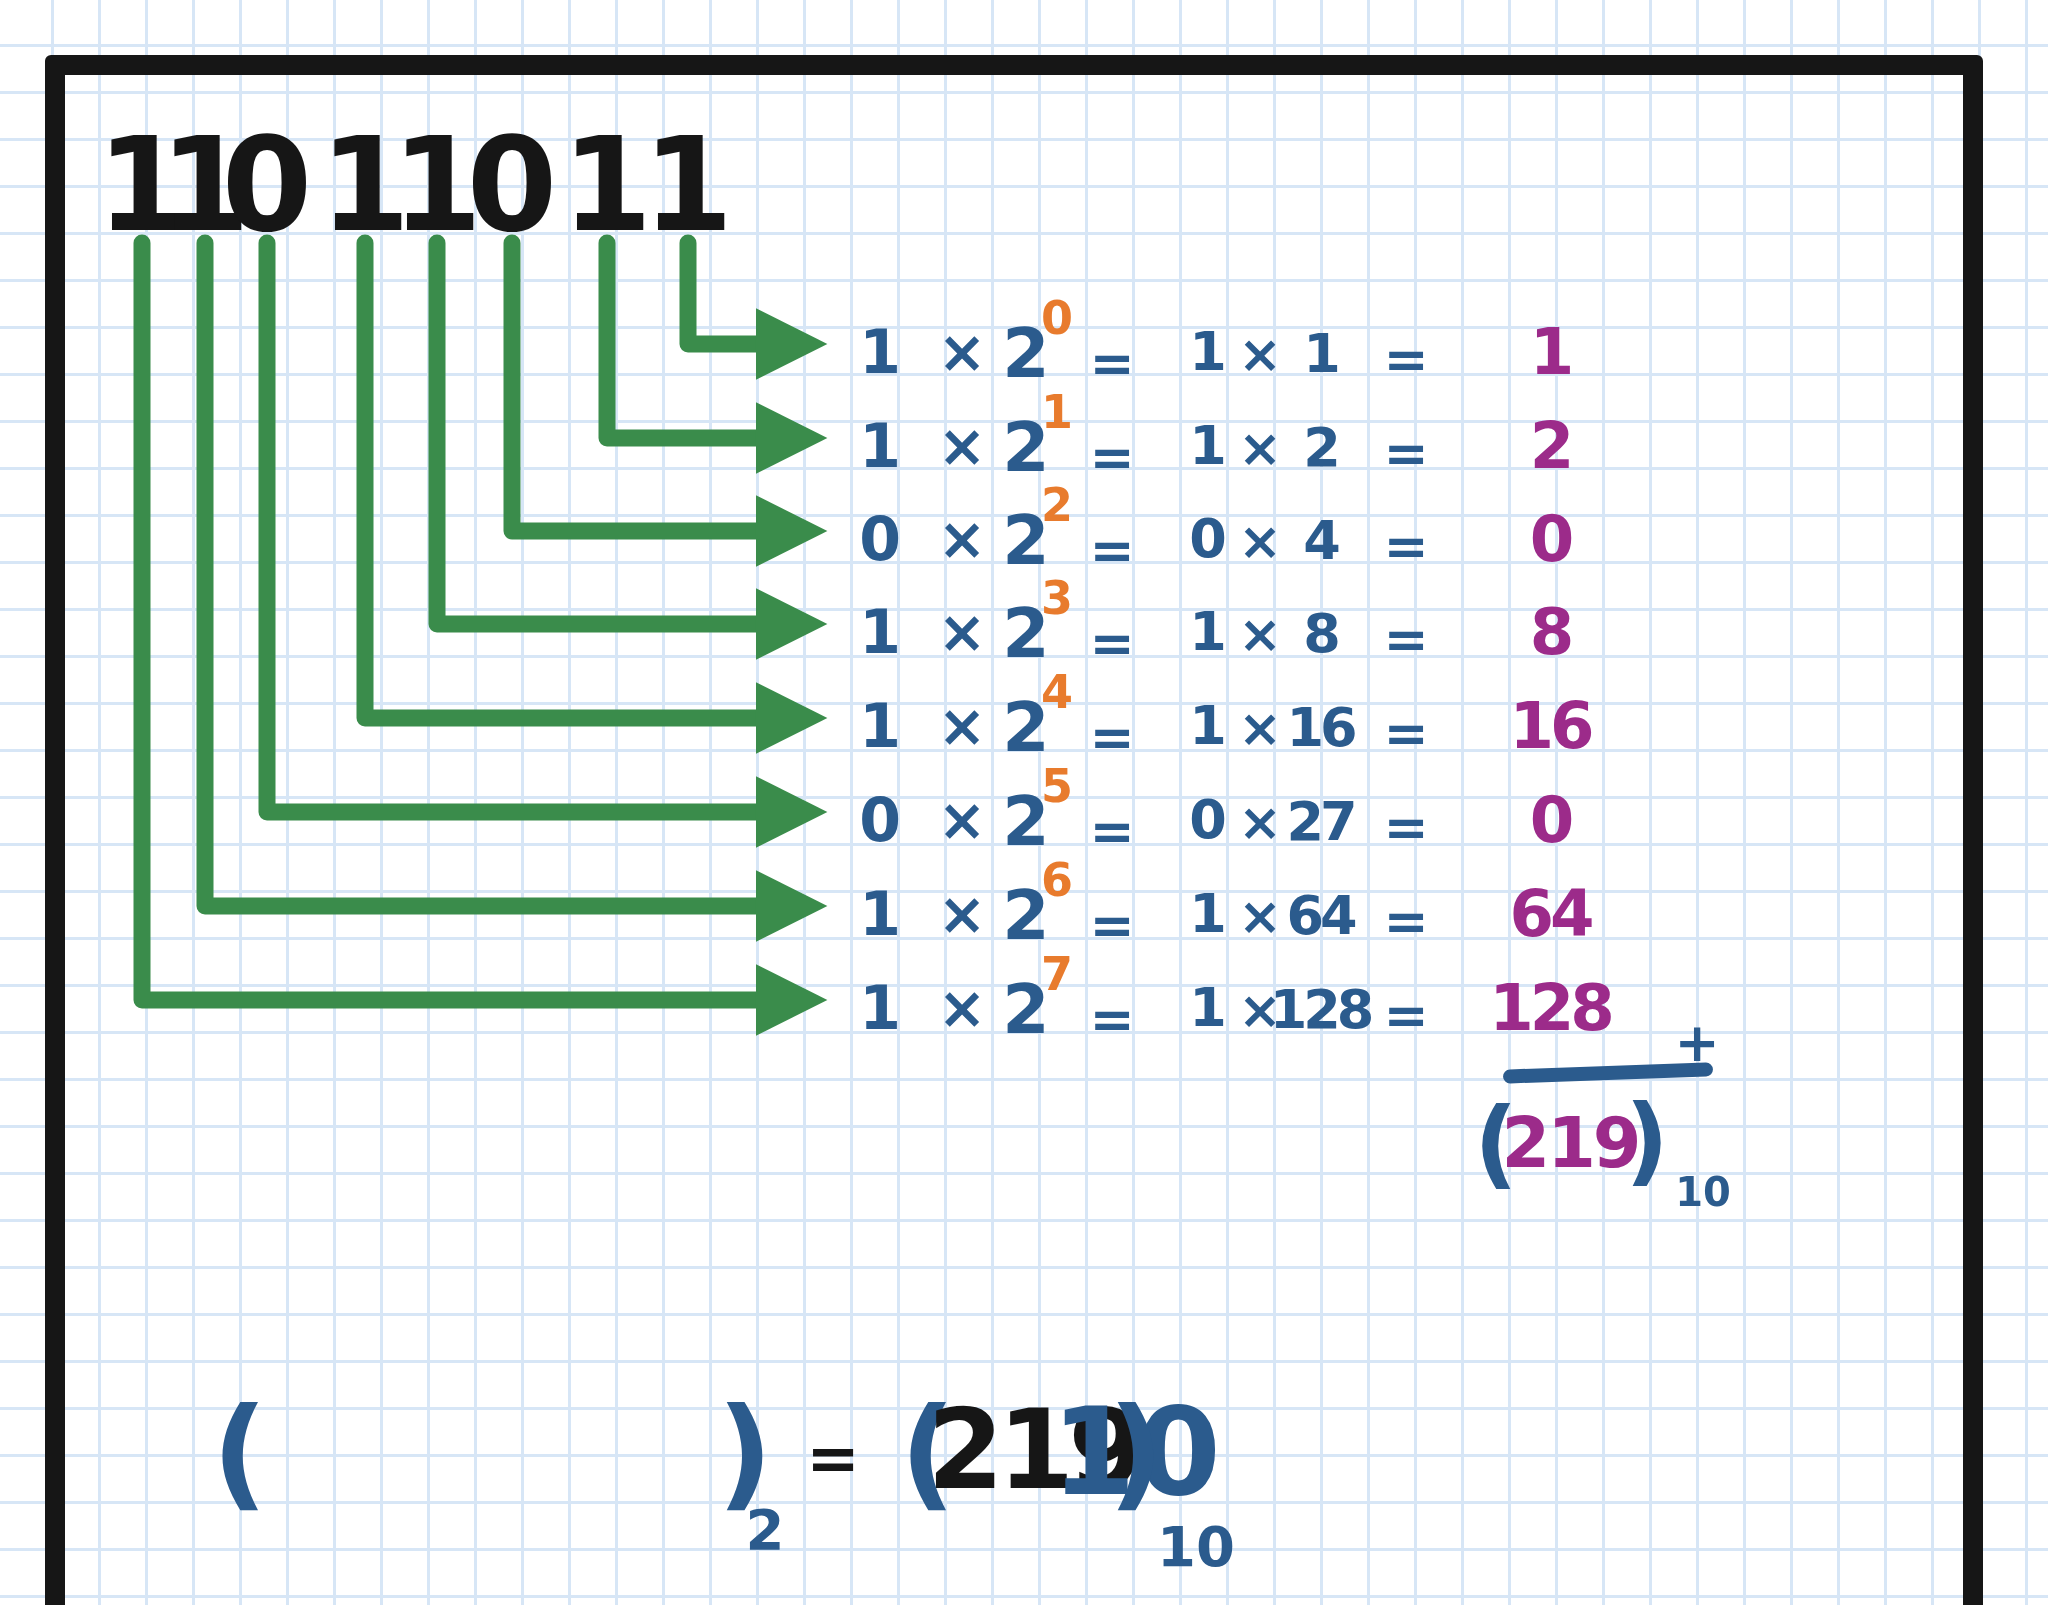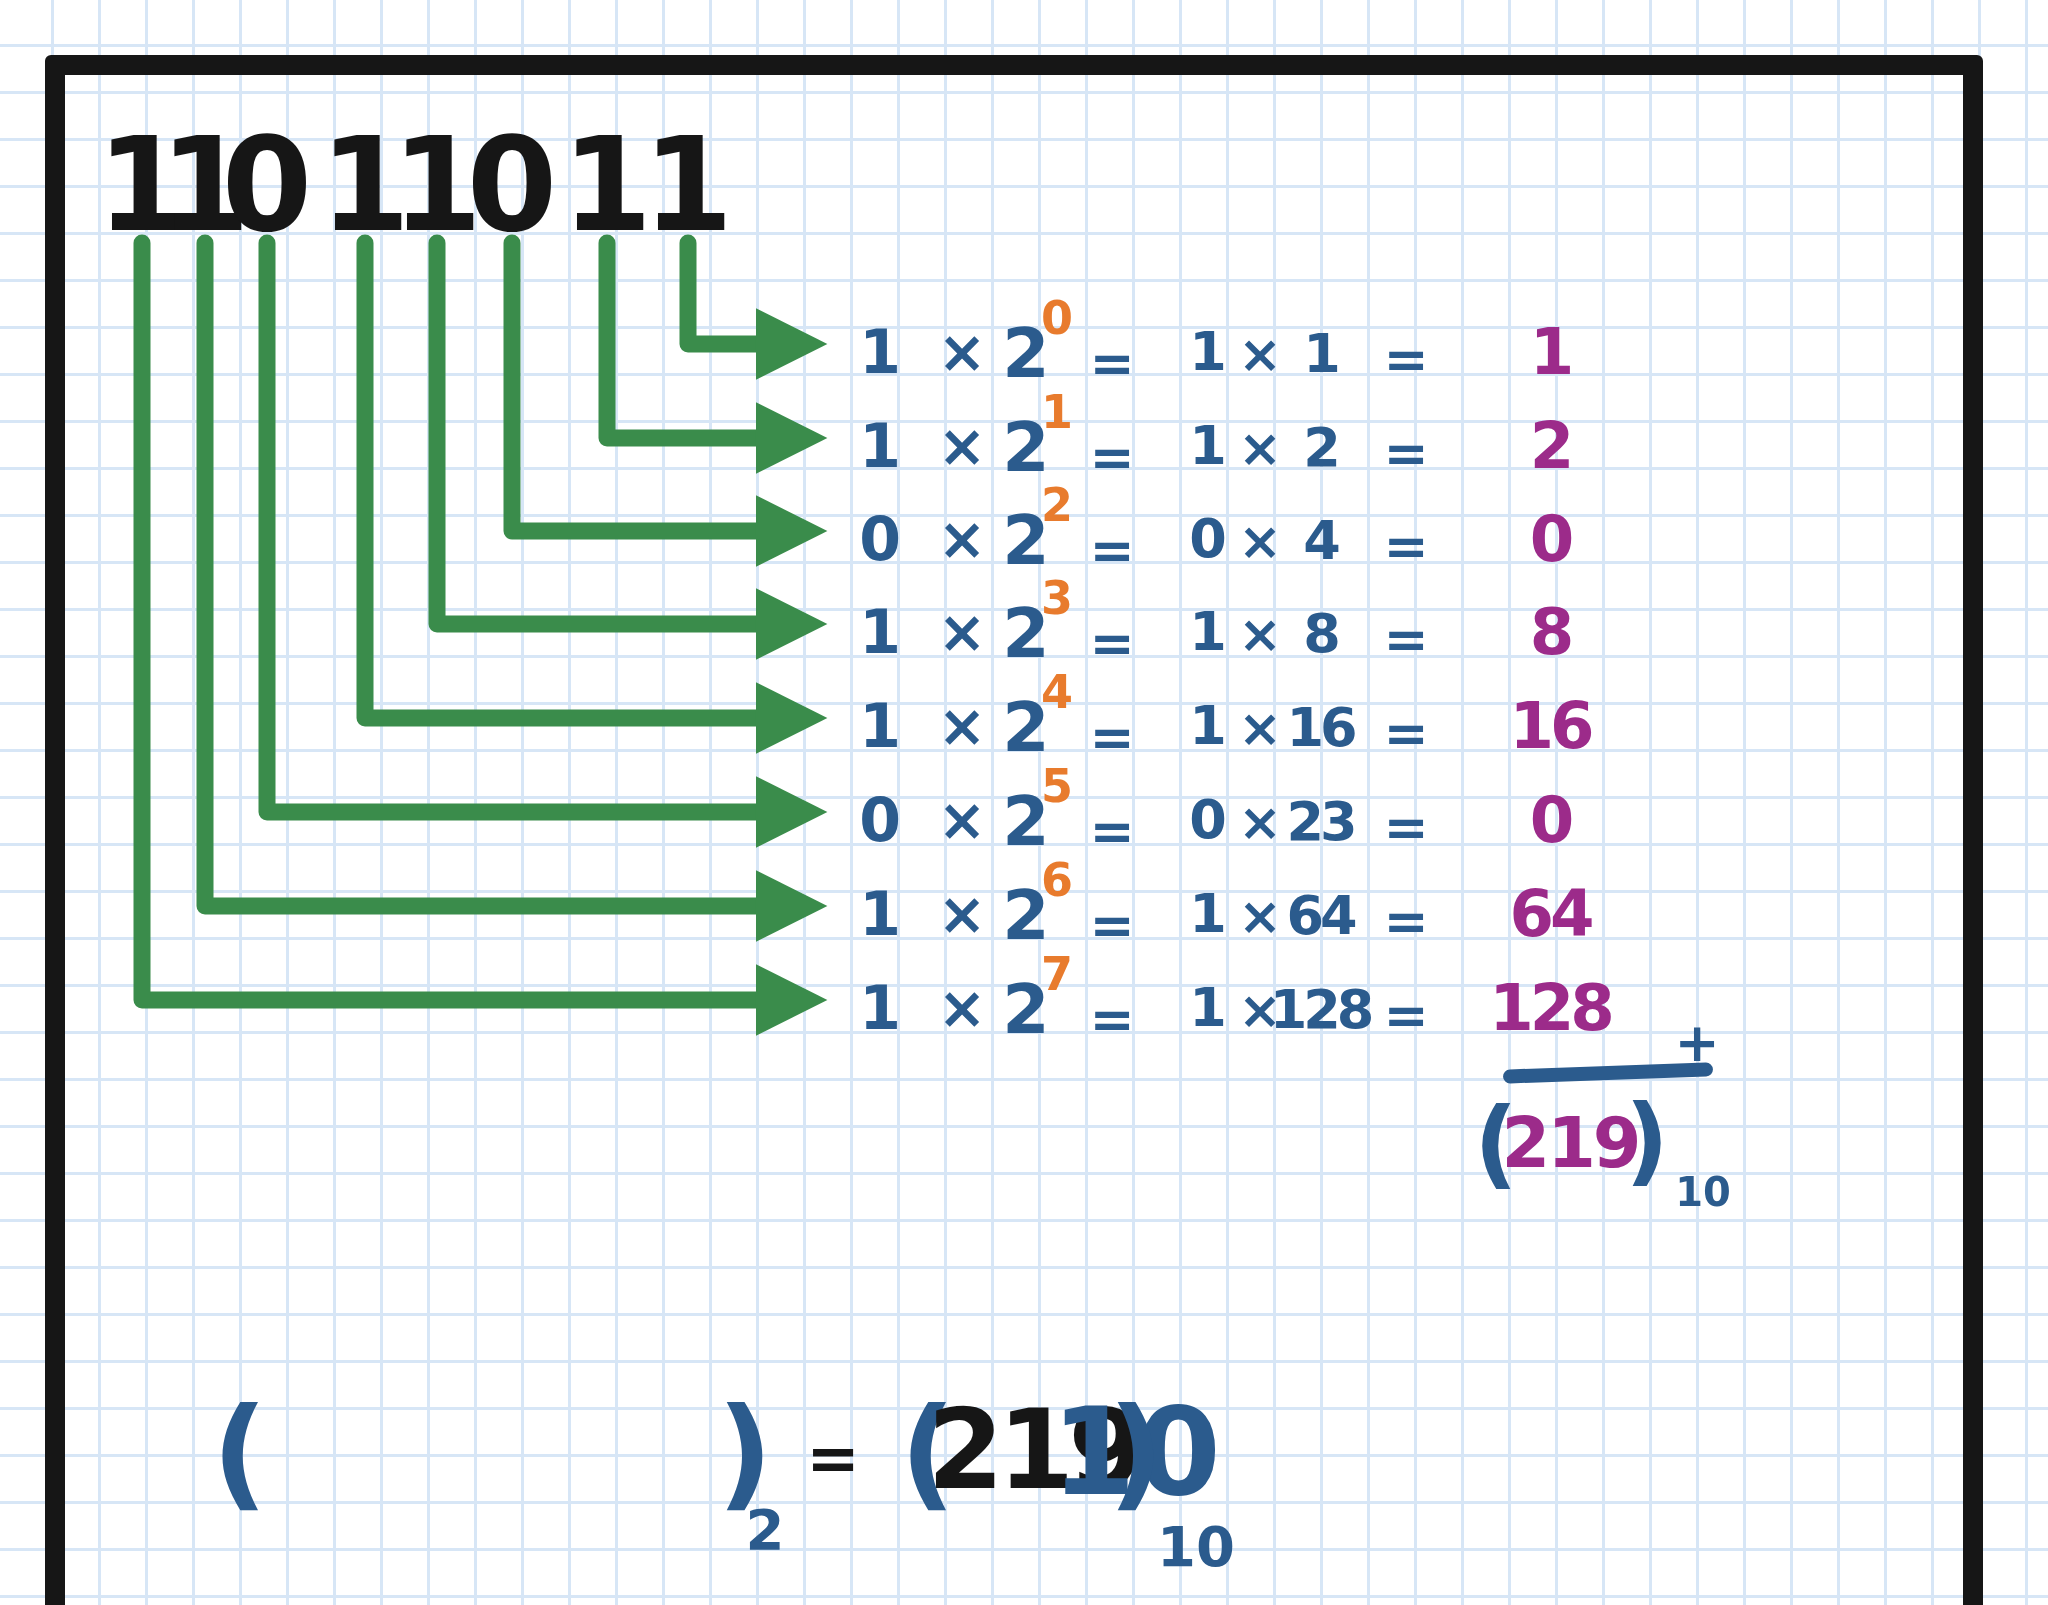--- a/index.html
+++ b/index.html
@@ -134,21 +134,21 @@
         <span class="row-part" style="left: 700px; top: 0px; font-size: 64px; color: rgb(156, 43, 138); letter-spacing: -4px;">16</span>
       </div>
       <div style="position: absolute; left: 850px; top: 820px; width: 0px; height: 0px;">
         <span class="row-part" style="left: 30px; top: 0px; font-size: 60px; color: rgb(43, 91, 141);">0</span>
         <span class="row-part" style="left: 112px; top: 0px; font-size: 58px; color: rgb(43, 91, 141);">×</span>
         <span class="row-part" style="left: 176px; top: 2px; font-size: 68px; color: rgb(43, 91, 141);">2</span>
         <span class="row-part" style="left: 207px; top: -34px; font-size: 46px; color: rgb(232, 123, 45);">5</span>
         <span class="row-part" style="left: 262px; top: 12px; font-size: 54px; color: rgb(43, 91, 141);">=</span>
         <span class="row-part" style="left: 358px; top: 0px; font-size: 54px; color: rgb(43, 91, 141);">0</span>
         <span class="row-part" style="left: 410px; top: 2px; font-size: 52px; color: rgb(43, 91, 141);">×</span>
-        <span class="row-part" style="left: 470px; top: 2px; font-size: 54px; color: rgb(43, 91, 141); letter-spacing: -4px;">23</span>
+        <span class="row-part" style="left: 470px; top: 2px; font-size: 54px; color: rgb(43, 91, 141); letter-spacing: -4px;">27</span>
         <span class="row-part" style="left: 556px; top: 8px; font-size: 54px; color: rgb(43, 91, 141);">=</span>
         <span class="row-part" style="left: 700px; top: 0px; font-size: 64px; color: rgb(156, 43, 138); letter-spacing: -4px;">0</span>
       </div>
       <div style="position: absolute; left: 850px; top: 914px; width: 0px; height: 0px;">
         <span class="row-part" style="left: 30px; top: 0px; font-size: 60px; color: rgb(43, 91, 141);">1</span>
         <span class="row-part" style="left: 112px; top: 0px; font-size: 58px; color: rgb(43, 91, 141);">×</span>
         <span class="row-part" style="left: 176px; top: 2px; font-size: 68px; color: rgb(43, 91, 141);">2</span>
         <span class="row-part" style="left: 207px; top: -34px; font-size: 46px; color: rgb(232, 123, 45);">6</span>
         <span class="row-part" style="left: 262px; top: 12px; font-size: 54px; color: rgb(43, 91, 141);">=</span>
         <span class="row-part" style="left: 358px; top: 0px; font-size: 54px; color: rgb(43, 91, 141);">1</span>

